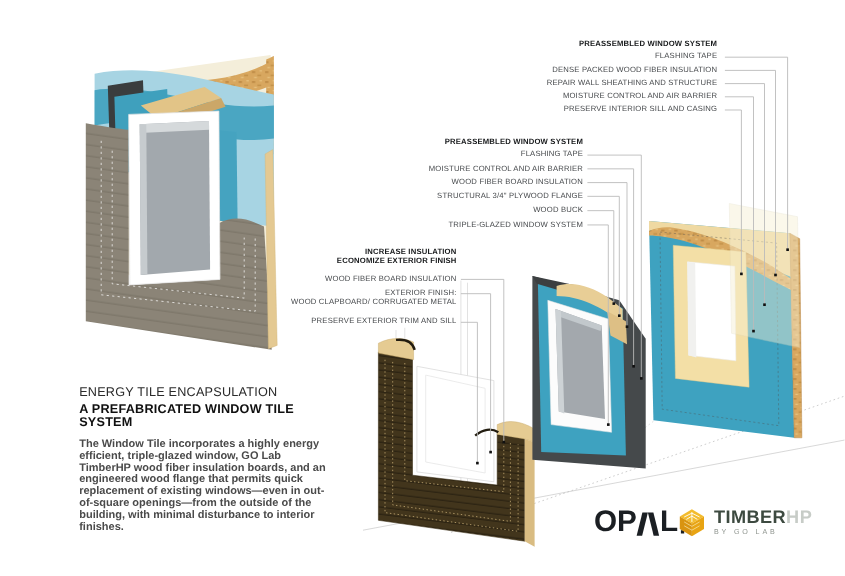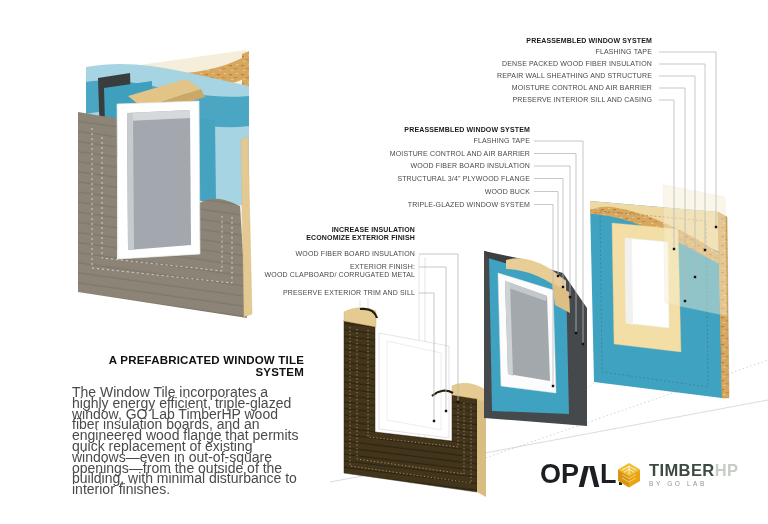--- a/index.html
+++ b/index.html
@@ -11,22 +11,22 @@
   .co-group{position:absolute;}
   .co{position:absolute;right:0;text-align:right;font-size:7px;line-height:10px;
       letter-spacing:.15px;color:#46494C;white-space:pre-line;width:240px;}
   .co-h{font-weight:bold;color:#17191B;}
   .co.two{line-height:8.3px;}
   .co-h.two{line-height:8.2px;}
 
   
   .info{position:absolute;left:72px;top:351px;width:232px;color:#2E2E2E;}
   .info .t1{font-size:11.5px;color:#2A2A2A;letter-spacing:.2px;}
-  .info .t2{font-size:11.5px;font-weight:bold;color:#101010;letter-spacing:.2px;margin-top:3px;text-align:right;}
-  .info .body{margin-top:9px;font-size:14px;line-height:10.8px;color:#4A4A4A;}
+  .info .t2{font-size:11.5px;font-weight:bold;color:#101010;letter-spacing:.2px;margin-top:3px;}
+  .info .body{margin-top:9px;font-size:10px;line-height:10.8px;color:#4A4A4A;font-weight:bold;}
 
   
   .opal{position:absolute;left:540px;top:461px;display:flex;align-items:flex-end;
         font-weight:bold;font-size:27px;color:#1B1F23;letter-spacing:0px;line-height:26px;justify-content:space-between;}
   .opal-a{position:relative;display:inline-block;width:19px;height:21px;margin:0 1px;}
   .opal-a i{position:absolute;bottom:0;width:4.6px;height:21px;background:#1B1F23;display:block;}
   .opal-a .s1{left:4px;transform:skewX(-14deg);transform-origin:top;}
   .opal-a .s2{left:9px;transform:skewX(14deg);transform-origin:top;}
   .opal-dot{width:3px;height:3px;background:#1B1F23;margin:0 0 2px 2px;}
 
@@ -195,20 +195,21 @@
   <div class="co-group" style="right:353px;top:0;width:240px;height:300px;">
     <div class="co co-h two" style="top:226px;">INCREASE INSULATION
 ECONOMIZE EXTERIOR FINISH</div>
     <div class="co" style="top:249px;">WOOD FIBER BOARD INSULATION</div>
     <div class="co two" style="top:262.5px;">EXTERIOR FINISH:
 WOOD CLAPBOARD/ CORRUGATED METAL</div>
     <div class="co" style="top:288px;">PRESERVE EXTERIOR TRIM AND SILL</div>
   </div>
 
   <div class="info">
+    <div class="t1">ENERGY TILE ENCAPSULATION</div>
     <div class="t2">A PREFABRICATED WINDOW TILE SYSTEM</div>
     <div class="body">The Window Tile incorporates a highly energy efficient, triple-glazed window, GO Lab TimberHP wood fiber insulation boards, and an engineered wood flange that permits quick replacement of existing windows—even in out-of-square openings—from the outside of the building, with minimal disturbance to interior finishes.</div>
   </div>
 
   <div class="opal">
     <span id="opal-pre">OP</span>
       <span class="opal-a">
         <i class="s1"></i>
         <i class="s2"></i>
       </span>

